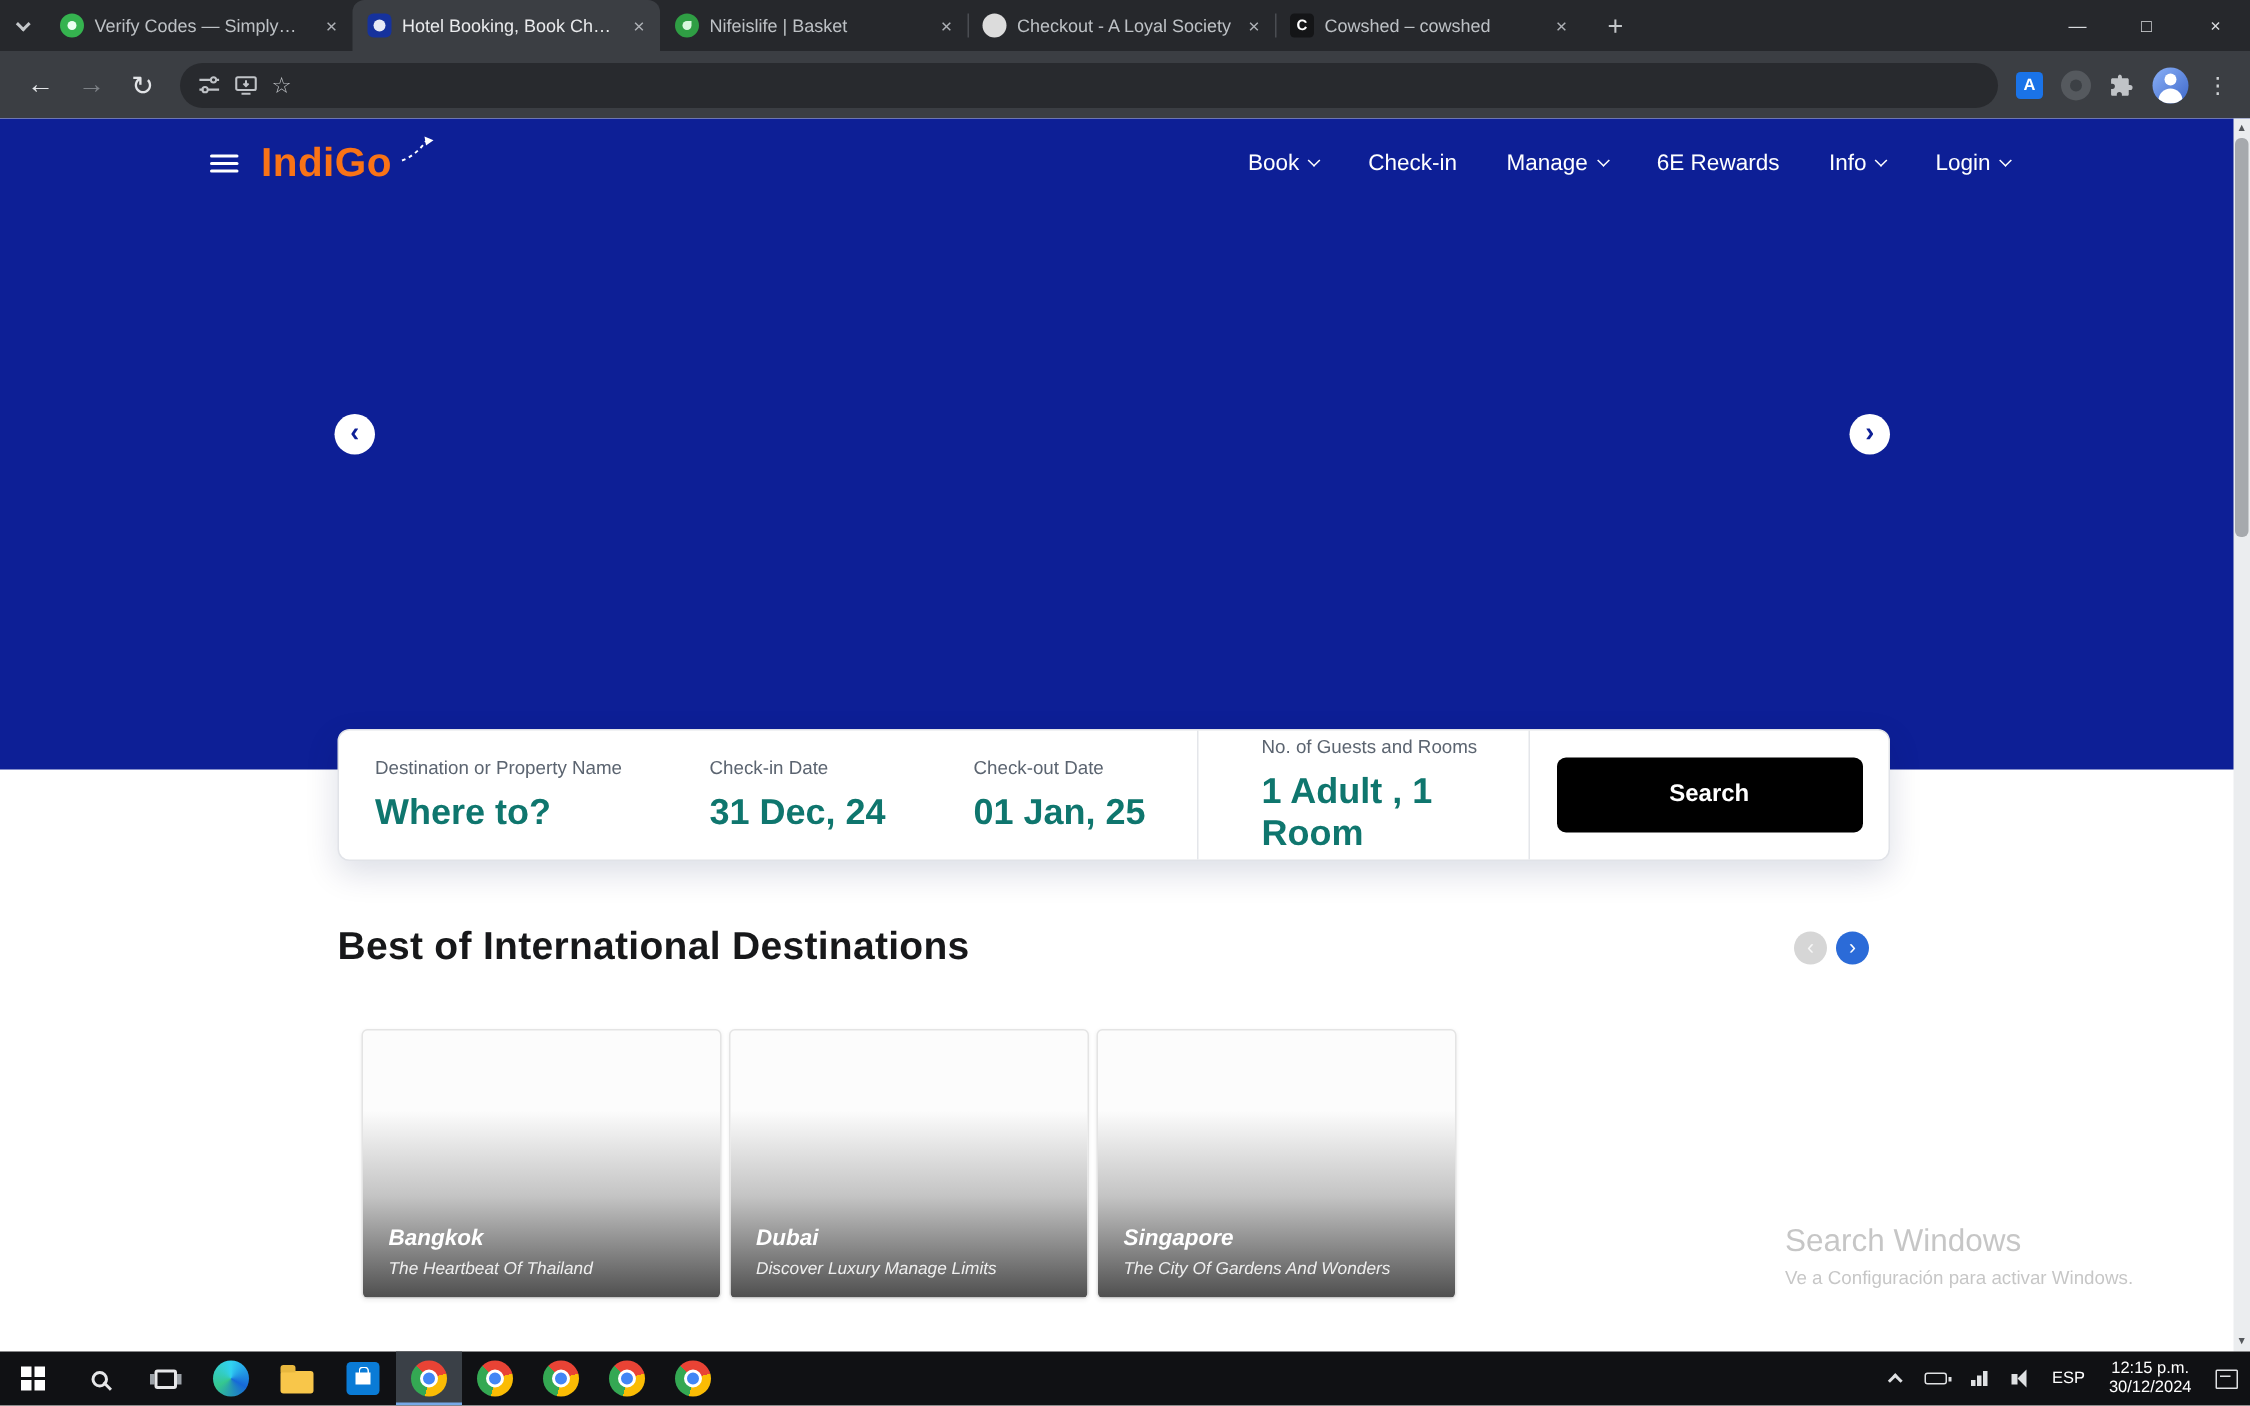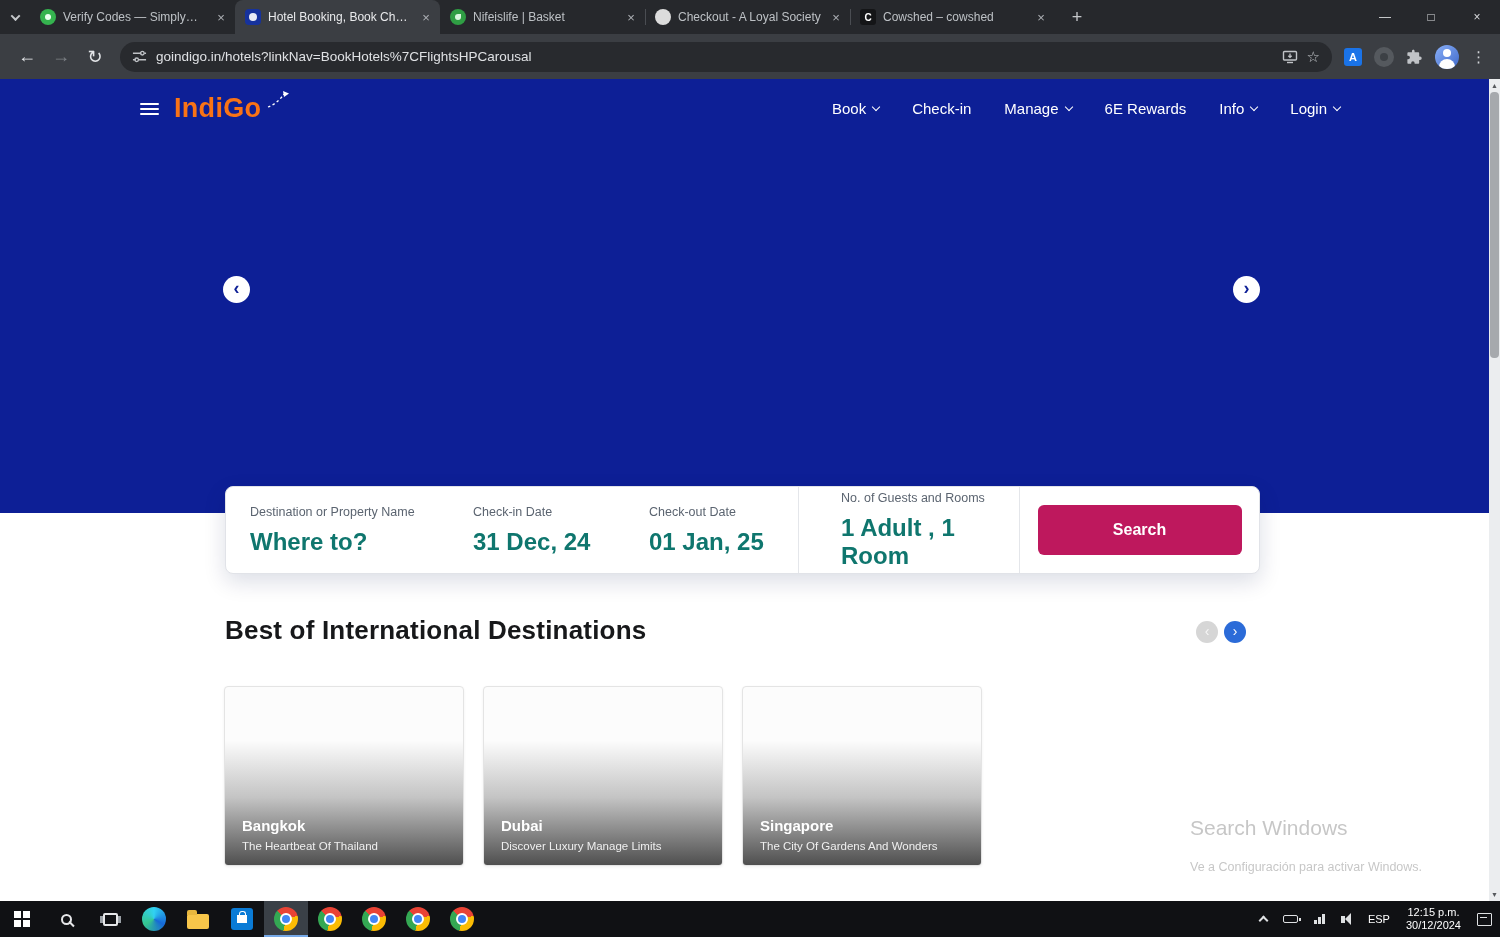--- a/index.html
+++ b/index.html
@@ -63,39 +63,39 @@
   .search-card { position:absolute; top:407px; left:225px; width:1035px; height:88px; background:#fff; border:1px solid #e1e3e8; border-radius:8px; box-shadow:0 8px 22px rgba(10,20,80,.14); display:flex; align-items:stretch; z-index:3; }
   .field { display:flex; flex-direction:column; justify-content:center; gap:9px; cursor:pointer; }
   .flabel { font-size:12.5px; color:#5b6470; }
   .fvalue { font-size:24px; font-weight:bold; color:#0f766e; }
   .f-dest { width:247px; padding-left:24px; }
   .f-in { width:176px; }
   .f-out { width:149px; }
   .f-guests { width:220px; padding-left:42px; }
   .vdiv { width:1px; background:#e4e6ea; }
   .f-btnwrap { flex:1; display:flex; align-items:center; justify-content:center; }
-  .search-btn { width:204px; height:50px; background:#be185d; color:#fff; font-size:16px; font-weight:bold; border:none; border-radius:6px; cursor:pointer; }
+  .search-btn { width:204px; height:50px; background:#000000; color:#fff; font-size:16px; font-weight:bold; border:none; border-radius:6px; cursor:pointer; }
 
   
   .section-title { position:absolute; top:536px; left:225px; font-size:26px; font-weight:bold; color:#17181a; letter-spacing:.2px; }
   .sec-btns { position:absolute; top:542px; left:1196px; display:flex; gap:6px; }
   .sec-btn { width:22px; height:22px; border-radius:50%; border:none; display:flex; align-items:center; justify-content:center; font-size:14px; cursor:pointer; padding-bottom:2px; }
   .sec-btn.disabled { background:#d6d6d6; color:#f7f7f7; }
   .sec-btn.nextb { background:#2b6bd8; color:#fff; }
-  .cards { position:absolute; top:607px; left:224px; display:flex; gap:19px; }
+  .cards { position:absolute; top:607px; left:241px; display:flex; gap:5px;font-style:italic; }
   .dcard { width:240px; height:180px; border:1px solid #e4e4e4; border-radius:4px; background:#fcfcfc; position:relative; overflow:hidden; box-shadow:0 1px 3px rgba(0,0,0,.06); cursor:pointer; }
   .grad { position:absolute; inset:0; background:linear-gradient(180deg, rgba(250,250,250,0) 30%, rgba(150,150,150,.55) 62%, rgba(72,72,72,.96) 100%); }
   .dtxt { position:absolute; left:17px; right:10px; bottom:13px; color:#fff; z-index:2; }
   .cname { font-size:15px; font-weight:bold; margin-bottom:6px; }
   .ctag { font-size:11.5px; color:#efefef; }
 
   
   .watermark { position:absolute; top:737px; left:1190px; color:#bdbdbd; opacity:.85; z-index:5; pointer-events:none; }
   .watermark .l1 { font-size:21px; }
-  .watermark .l2 { font-size:12.5px; margin-top:20px; }
+  .watermark .l2 { font-size:12.5px; margin-top:5px; }
 
   
   .scrollbar { position:absolute; top:0; right:0; width:11px; height:100%; background:#ebedef; z-index:8; }
   .sarrow { position:absolute; left:0; width:11px; height:13px; color:#55585c; font-size:7px; display:flex; align-items:center; justify-content:center; cursor:pointer; }
   .sarrow.up { top:0; } .sarrow.down { bottom:0; }
   .scroll-thumb { position:absolute; top:13px; left:1px; width:9px; height:266px; background:#a6a9ad; border-radius:4px; cursor:pointer; }
 
   
   .taskbar { position:absolute; left:0; bottom:0; width:100%; height:36px; background:#101114; display:flex; align-items:center; z-index:20; }
   .tb-btn { width:44px; height:36px; display:flex; align-items:center; justify-content:center; cursor:pointer; }
@@ -182,21 +182,20 @@
     <div class="tool-btn">↻</div>
 
     <div class="omnibox">
       <span class="ob-icon">
         <svg width="15" height="15" viewBox="0 0 16 16">
             <path d="M1 4.5h9M13 4.5h2M1 11.5h3M7 11.5h8" stroke="#bfc2c6" stroke-width="1.5"></path>
             <circle cx="11" cy="4.5" r="1.9" fill="none" stroke="#bfc2c6" stroke-width="1.4"></circle>
             <circle cx="5" cy="11.5" r="1.9" fill="none" stroke="#bfc2c6" stroke-width="1.4"></circle>
           </svg>
       </span>
-      <span class="url">goindigo.in/hotels?linkNav=BookHotels%7CFlightsHPCarousal</span>
       <span class="ob-icon">
         <svg width="16" height="16" viewBox="0 0 16 16">
             <rect x="1.5" y="2.5" width="13" height="8.5" rx="1" stroke="#c0c3c7" fill="none" stroke-width="1.4"></rect>
             <path d="M8 4.5v3.2M6.3 6.7l1.7 1.7 1.7-1.7" stroke="#c0c3c7" stroke-width="1.3" fill="none"></path>
             <path d="M5 13.5h6" stroke="#c0c3c7" stroke-width="1.4"></path>
           </svg>
       </span>
       <span class="ob-icon star">☆</span>
     </div>
 

